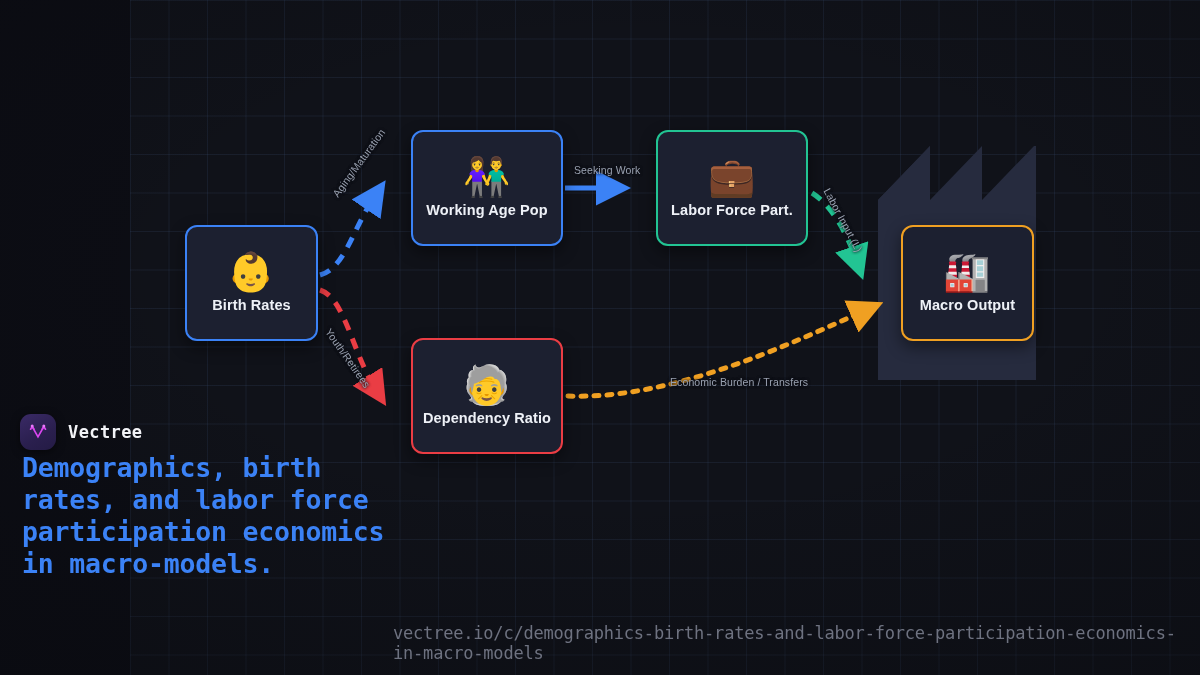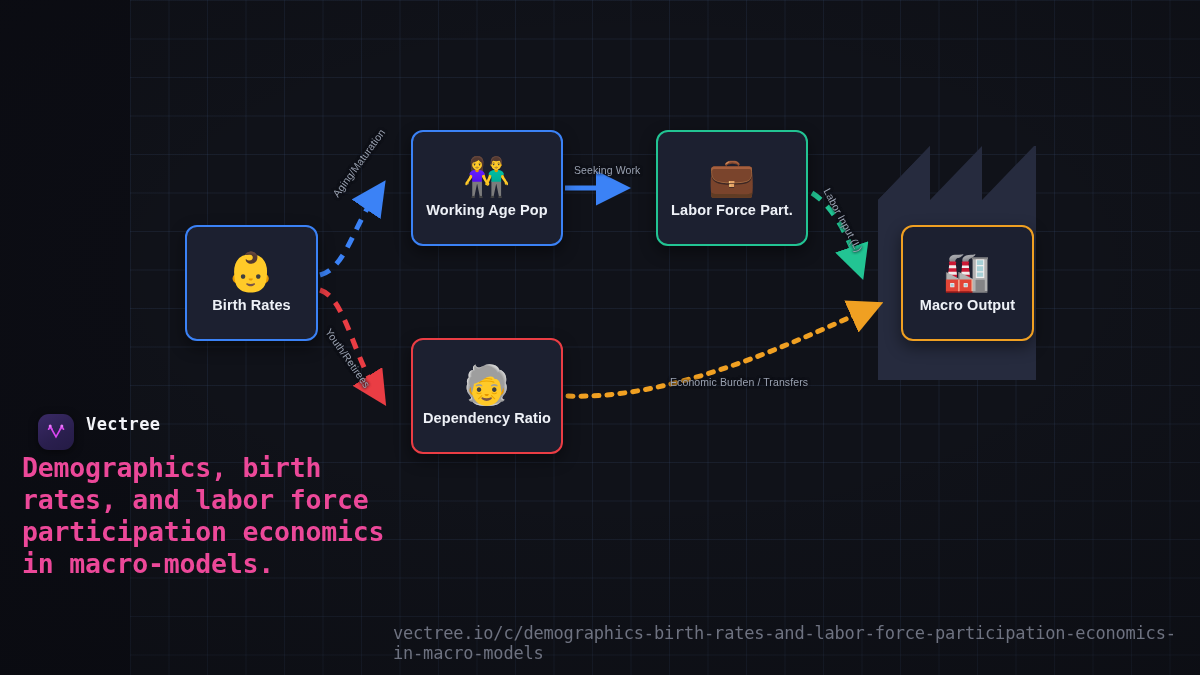--- a/index.html
+++ b/index.html
@@ -80,41 +80,41 @@
   .n-red    { border-color:#ea3d44; }
 
   #node-birth   { left:185px; top:225px;  width:133px; height:116px; }
   #node-working { left:411px; top:130px;  width:152px; height:116px; }
   #node-labor   { left:656px; top:130px;  width:152px; height:116px; }
   #node-macro   { left:901px; top:225px;  width:133px; height:116px; }
   #node-dep     { left:411px; top:338px;  width:152px; height:116px; }
 
   
   #brand {
-    position:absolute; left:38px; top:414px;
-    display:flex; align-items:flex-start; gap:12px;
+    position:absolute; left:20px; top:414px;
+    display:flex; align-items:center; gap:12px;
   }
   #brand-mark {
     width:36px; height:36px; border-radius:11px;
     background:linear-gradient(150deg,#3a2a66 0%,#2a1f4e 60%,#241b45 100%);
     display:flex; align-items:center; justify-content:center;
     box-shadow:0 2px 8px rgba(0,0,0,.5);
   }
   #brand-name {
     font-family:"DejaVu Sans Mono", monospace;
     font-size:17px; font-weight:bold; color:#f2f3f7;
     letter-spacing:.4px;
   }
   #headline {
     position:absolute; left:22px; top:452px; width:370px;
     font-family:"DejaVu Sans Mono", monospace;
     font-size:26.5px;
     line-height:32px;
     font-weight:bold;
-    color:#ec4899;
+    color:#3b82f6;
     letter-spacing:-.2px;
   }
   #url {
     position:absolute; left:393px; top:623px;
     font-family:"DejaVu Sans Mono", monospace;
     font-size:17px;
     color:#6e7280;
     letter-spacing:-.2px;
   }
 </style>

